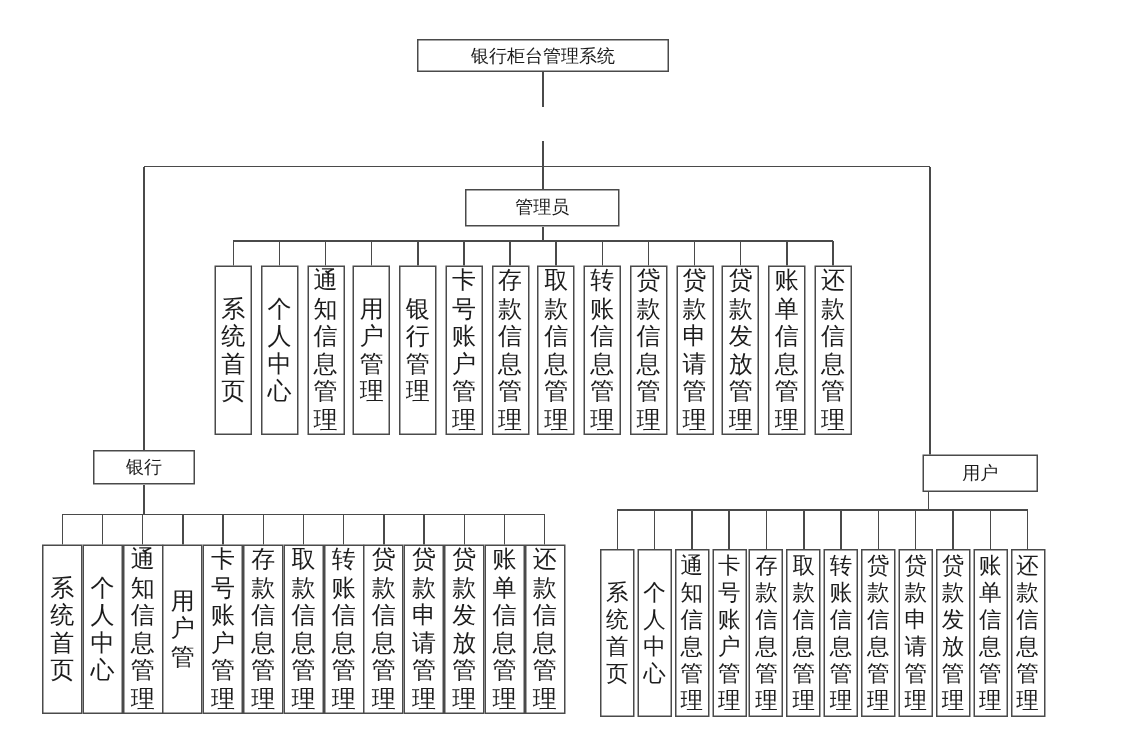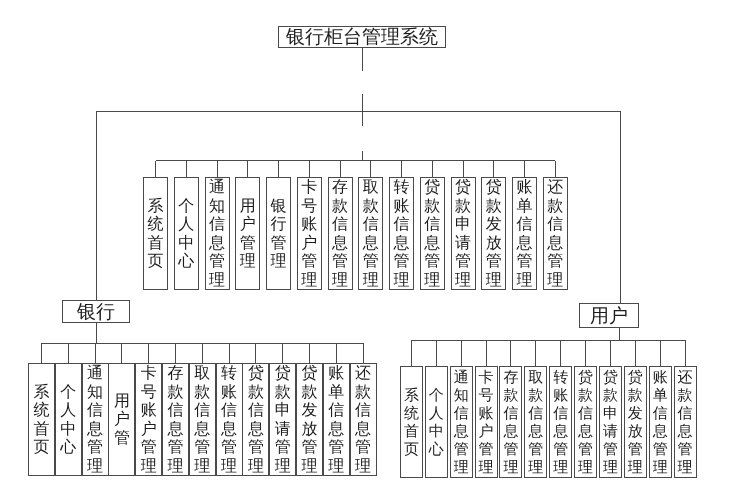--- a/index.html
+++ b/index.html
@@ -8,21 +8,21 @@
     width:748px;height:500px;
     background:#ffffff;
     font-family:"DejaVu Sans","Liberation Sans",sans-serif;
     overflow:hidden;
   }
   .canvas svg{position:absolute;left:0;top:0;width:748px;height:500px;}
   .hnode{
     position:absolute;
     display:flex;align-items:center;justify-content:center;
     border:1px solid #4a4a4a;background:#ffffff;
-    font-size:19px;color:#1c1c1c;
+    font-size:12px;color:#1c1c1c;
     box-sizing:border-box;
     white-space:nowrap;
     letter-spacing:0px;
   }
   .vcol{
     position:absolute;
     display:flex;flex-direction:column;align-items:center;justify-content:center;
     border:1px solid #4a4a4a;background:#ffffff;
     box-sizing:border-box;color:#1c1c1c;
   }
@@ -82,24 +82,25 @@
       <line x1="585.59" y1="340" x2="585.59" y2="366" stroke="#4a4a4a" stroke-width="1"></line>
       <line x1="610.46" y1="340" x2="610.46" y2="366" stroke="#4a4a4a" stroke-width="1"></line>
       <line x1="635.33" y1="340" x2="635.33" y2="366" stroke="#4a4a4a" stroke-width="1"></line>
       <line x1="660.2" y1="340" x2="660.2" y2="366" stroke="#4a4a4a" stroke-width="1"></line>
       <line x1="685.0699999999999" y1="340" x2="685.0699999999999" y2="366" stroke="#4a4a4a" stroke-width="1"></line>
     </svg>
 
   <div class="hnode" style="left:278px;top:26px;width:168px;height:22px;">银行柜台管理系统</div>
 
 
+  <div class="hnode" style="left:310px;top:126px;width:103px;height:25px;">管理员</div>
 
   <div class="hnode" style="left:62px;top:300px;width:68px;height:23px;">银行</div>
 
-  <div class="hnode" style="left:579px;top:303px;width:60px;height:25px;">用户</div>
+  <div class="hnode" style="left:615px;top:303px;width:77px;height:25px;">用户</div>
 
   <div id="admin-children">
       <div class="vcol" style="left: 143px; top: 177px; width: 25px; height: 113px;">
         <span style="font-size: 16px; line-height: 18.5px;">系</span>
         <span style="font-size: 16px; line-height: 18.5px;">统</span>
         <span style="font-size: 16px; line-height: 18.5px;">首</span>
         <span style="font-size: 16px; line-height: 18.5px;">页</span>
       </div>
       <div class="vcol" style="left: 173.75px; top: 177px; width: 25px; height: 113px;">
         <span style="font-size: 16px; line-height: 18.5px;">个</span>

